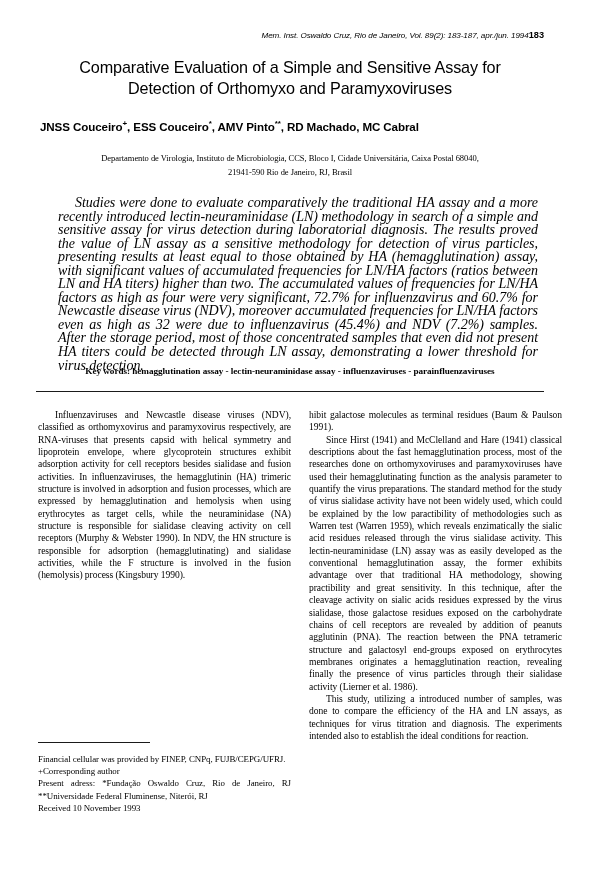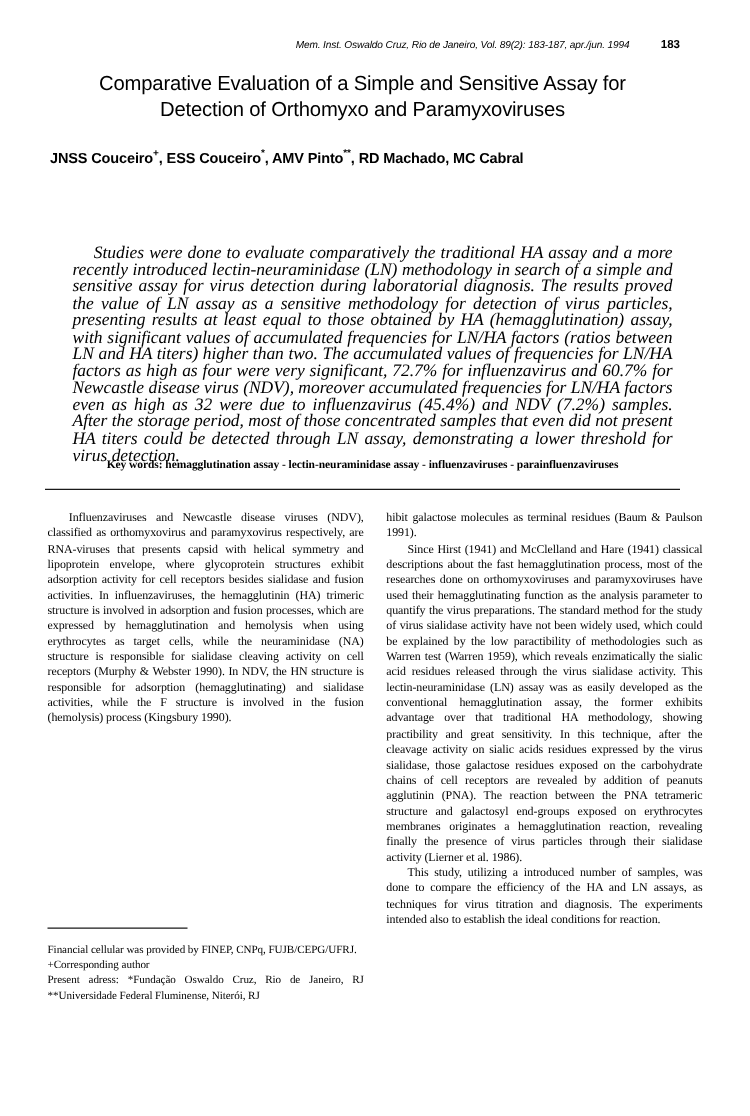--- a/index.html
+++ b/index.html
@@ -37,21 +37,21 @@
   .runhead-cite {
     font-style: italic;
     font-family: "Liberation Sans", "DejaVu Sans", sans-serif;
     letter-spacing: -0.1px;
     white-space: nowrap;
   }
   .runhead-page {
     font-family: "Liberation Sans", "DejaVu Sans", sans-serif;
     font-weight: bold;
     font-size: 9.2px;
-    margin-left: 25px;
+    margin-left: 0;
   }
 
   
   .title {
     position: absolute;
     left: 46px;
     right: 46px;
     top: 57px;
     text-align: center;
     font-family: "Liberation Sans", "DejaVu Sans", sans-serif;
@@ -174,20 +174,24 @@
     <span class="runhead-cite">Mem. Inst. Oswaldo Cruz, Rio de Janeiro, Vol. 89(2): 183-187, apr./jun. 1994</span>
     <span class="runhead-page">183</span>
   </div>
 
   <div class="title">Comparative Evaluation of a Simple and Sensitive Assay for Detection of Orthomyxo and Paramyxoviruses</div>
 
   <div class="authors">
     <span id="authors-slot">JNSS Couceiro<sup>+</sup>, ESS Couceiro<sup>*</sup>, AMV Pinto<sup>**</sup>, RD Machado, MC Cabral</span>
   </div>
 
+  <div class="affil">
+    <div>Departamento de Virologia, Instituto de Microbiologia, CCS, Bloco I, Cidade Universitária, Caixa Postal 68040,</div>
+    <div>21941-590 Rio de Janeiro, RJ, Brasil</div>
+  </div>
 
   <div class="abstract">Studies were done to evaluate comparatively the traditional HA assay and a more recently introduced lectin-neuraminidase (LN) methodology in search of a simple and sensitive assay for virus detection during laboratorial diagnosis. The results proved the value of LN assay as a sensitive methodology for detection of virus particles, presenting results at least equal to those obtained by HA (hemagglutination) assay, with significant values of accumulated frequencies for LN/HA factors (ratios between LN and HA titers) higher than two. The accumulated values of frequencies for LN/HA factors as high as four were very significant, 72.7% for influenzavirus and 60.7% for Newcastle disease virus (NDV), moreover accumulated frequencies for LN/HA factors even as high as 32 were due to influenzavirus (45.4%) and NDV (7.2%) samples. After the storage period, most of those concentrated samples that even did not present HA titers could be detected through LN assay, demonstrating a lower threshold for virus detection.</div>
 
   <div class="keywords">Key words: hemagglutination assay - lectin-neuraminidase assay - influenzaviruses - parainfluenzaviruses</div>
 
   <div class="rule-main"></div>
 
   <div class="col col-left">
     <p>Influenzaviruses and Newcastle disease viruses (NDV), classified as orthomyxovirus and paramyxovirus respectively, are RNA-viruses that presents capsid with helical symmetry and lipoprotein envelope, where glycoprotein structures exhibit adsorption activity for cell receptors besides sialidase and fusion activities. In influenzaviruses, the hemagglutinin (HA) trimeric structure is involved in adsorption and fusion processes, which are expressed by hemagglutination and hemolysis when using erythrocytes as target cells, while the neuraminidase (NA) structure is responsible for sialidase cleaving activity on cell receptors (Murphy &amp; Webster 1990). In NDV, the HN structure is responsible for adsorption (hemagglutinating) and sialidase activities, while the F structure is involved in the fusion (hemolysis) process (Kingsbury 1990).</p>
   </div>
@@ -196,15 +200,16 @@
     <p class="cont">hibit galactose molecules as terminal residues (Baum &amp; Paulson 1991).</p>
     <p>Since Hirst (1941) and McClelland and Hare (1941) classical descriptions about the fast hemagglutination process, most of the researches done on orthomyxoviruses and paramyxoviruses have used their hemagglutinating function as the analysis parameter to quantify the virus preparations. The standard method for the study of virus sialidase activity have not been widely used, which could be explained by the low paractibility of methodologies such as Warren test (Warren 1959), which reveals enzimatically the sialic acid residues released through the virus sialidase activity. This lectin-neuraminidase (LN) assay was as easily developed as the conventional hemagglutination assay, the former exhibits advantage over that traditional HA methodology, showing practibility and great sensitivity. In this technique, after the cleavage activity on sialic acids residues expressed by the virus sialidase, those galactose residues exposed on the carbohydrate chains of cell receptors are revealed by addition of peanuts agglutinin (PNA). The reaction between the PNA tetrameric structure and galactosyl end-groups exposed on erythrocytes membranes originates a hemagglutination reaction, revealing finally the presence of virus particles through their sialidase activity (Lierner et al. 1986).</p>
     <p>This study, utilizing a introduced number of samples, was done to compare the efficiency of the HA and LN assays, as techniques for virus titration and diagnosis. The experiments intended also to establish the ideal conditions for reaction.</p>
   </div>
 
   <div class="footnote">
     <div class="rule-foot"></div>
     <p>Financial cellular was provided by FINEP, CNPq, FUJB/CEPG/UFRJ.</p>
     <p class="nojust">+Corresponding author</p>
     <p>Present adress: *Fundação Oswaldo Cruz, Rio de Janeiro, RJ **Universidade Federal Fluminense, Niterói, RJ</p>
+    <p class="nojust">Received 10 November 1993</p>
   </div>
 
 </div>
 
 </body></html>

